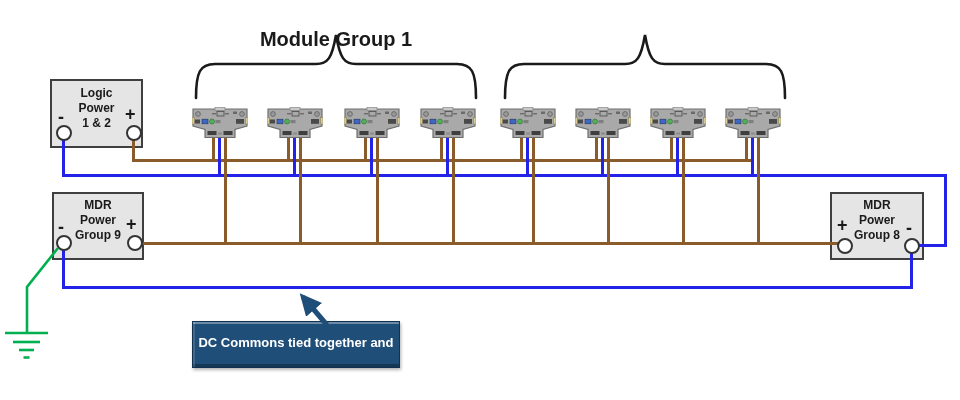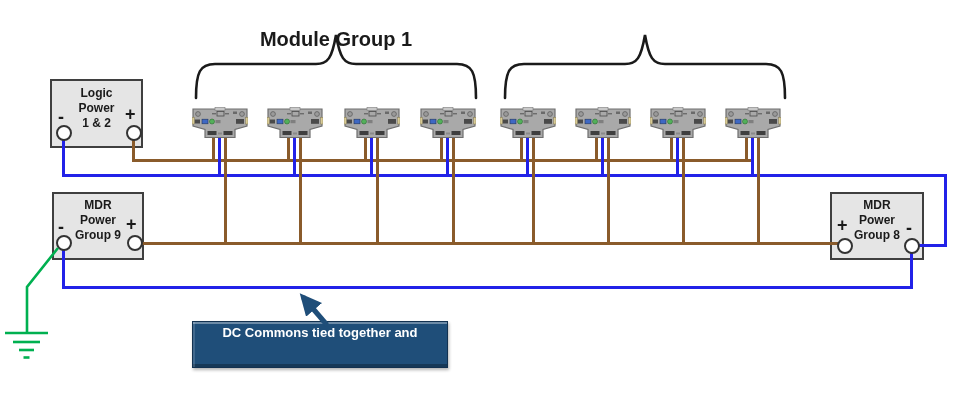--- a/index.html
+++ b/index.html
@@ -12,25 +12,25 @@
   .wire.brown{background:var(--wire-brown);}
   .pbox{position:absolute;background:#e5e5e5;border:2px solid var(--box-border);z-index:2;}
   .pbox .bl{position:absolute;left:0;right:0;text-align:center;font-weight:bold;font-size:12px;line-height:14px;}
   .terminal{position:absolute;width:12px;height:12px;background:#fff;border:2px solid #333;border-radius:50%;z-index:5;}
   .sign{position:absolute;font-weight:bold;font-size:18px;line-height:1;z-index:6;}
   .grouplabel{position:absolute;top:28px;transform:translateX(-50%);font-weight:bold;font-size:20px;white-space:nowrap;z-index:3;}
   .module{position:absolute;top:107px;width:56px;height:33px;z-index:4;}
   .overlay{position:absolute;left:0;top:0;pointer-events:none;z-index:8;}
   #ground-icon{position:absolute;left:0;top:240px;pointer-events:none;z-index:7;}
   .callout{
-    position:absolute;left:192px;top:321px;width:256px;height:47px;z-index:7;
+    position:absolute;left:192px;top:321px;width:208px;height:47px;z-index:7;
     background:var(--callout-bg);border:1px solid #123150;
     box-shadow:inset 0 2px 0 rgba(255,255,255,.35),inset 2px 0 0 rgba(255,255,255,.15),
                inset 0 -3px 0 rgba(0,0,0,.28),1px 2px 3px rgba(0,0,0,.3);
-    text-align:center;padding-top:2px;box-sizing:border-box;
+    text-align:center;padding-top:12px;box-sizing:border-box;
   }
   .callout div{color:var(--callout-text);font-weight:bold;font-size:13px;line-height:17px;}
 </style>
 </head>
 <body>
 
 <div id="canvas">
 
   <svg width="0" height="0" style="position:absolute" aria-hidden="true">
     <symbol id="mdr-module" viewBox="0 0 56 33">

